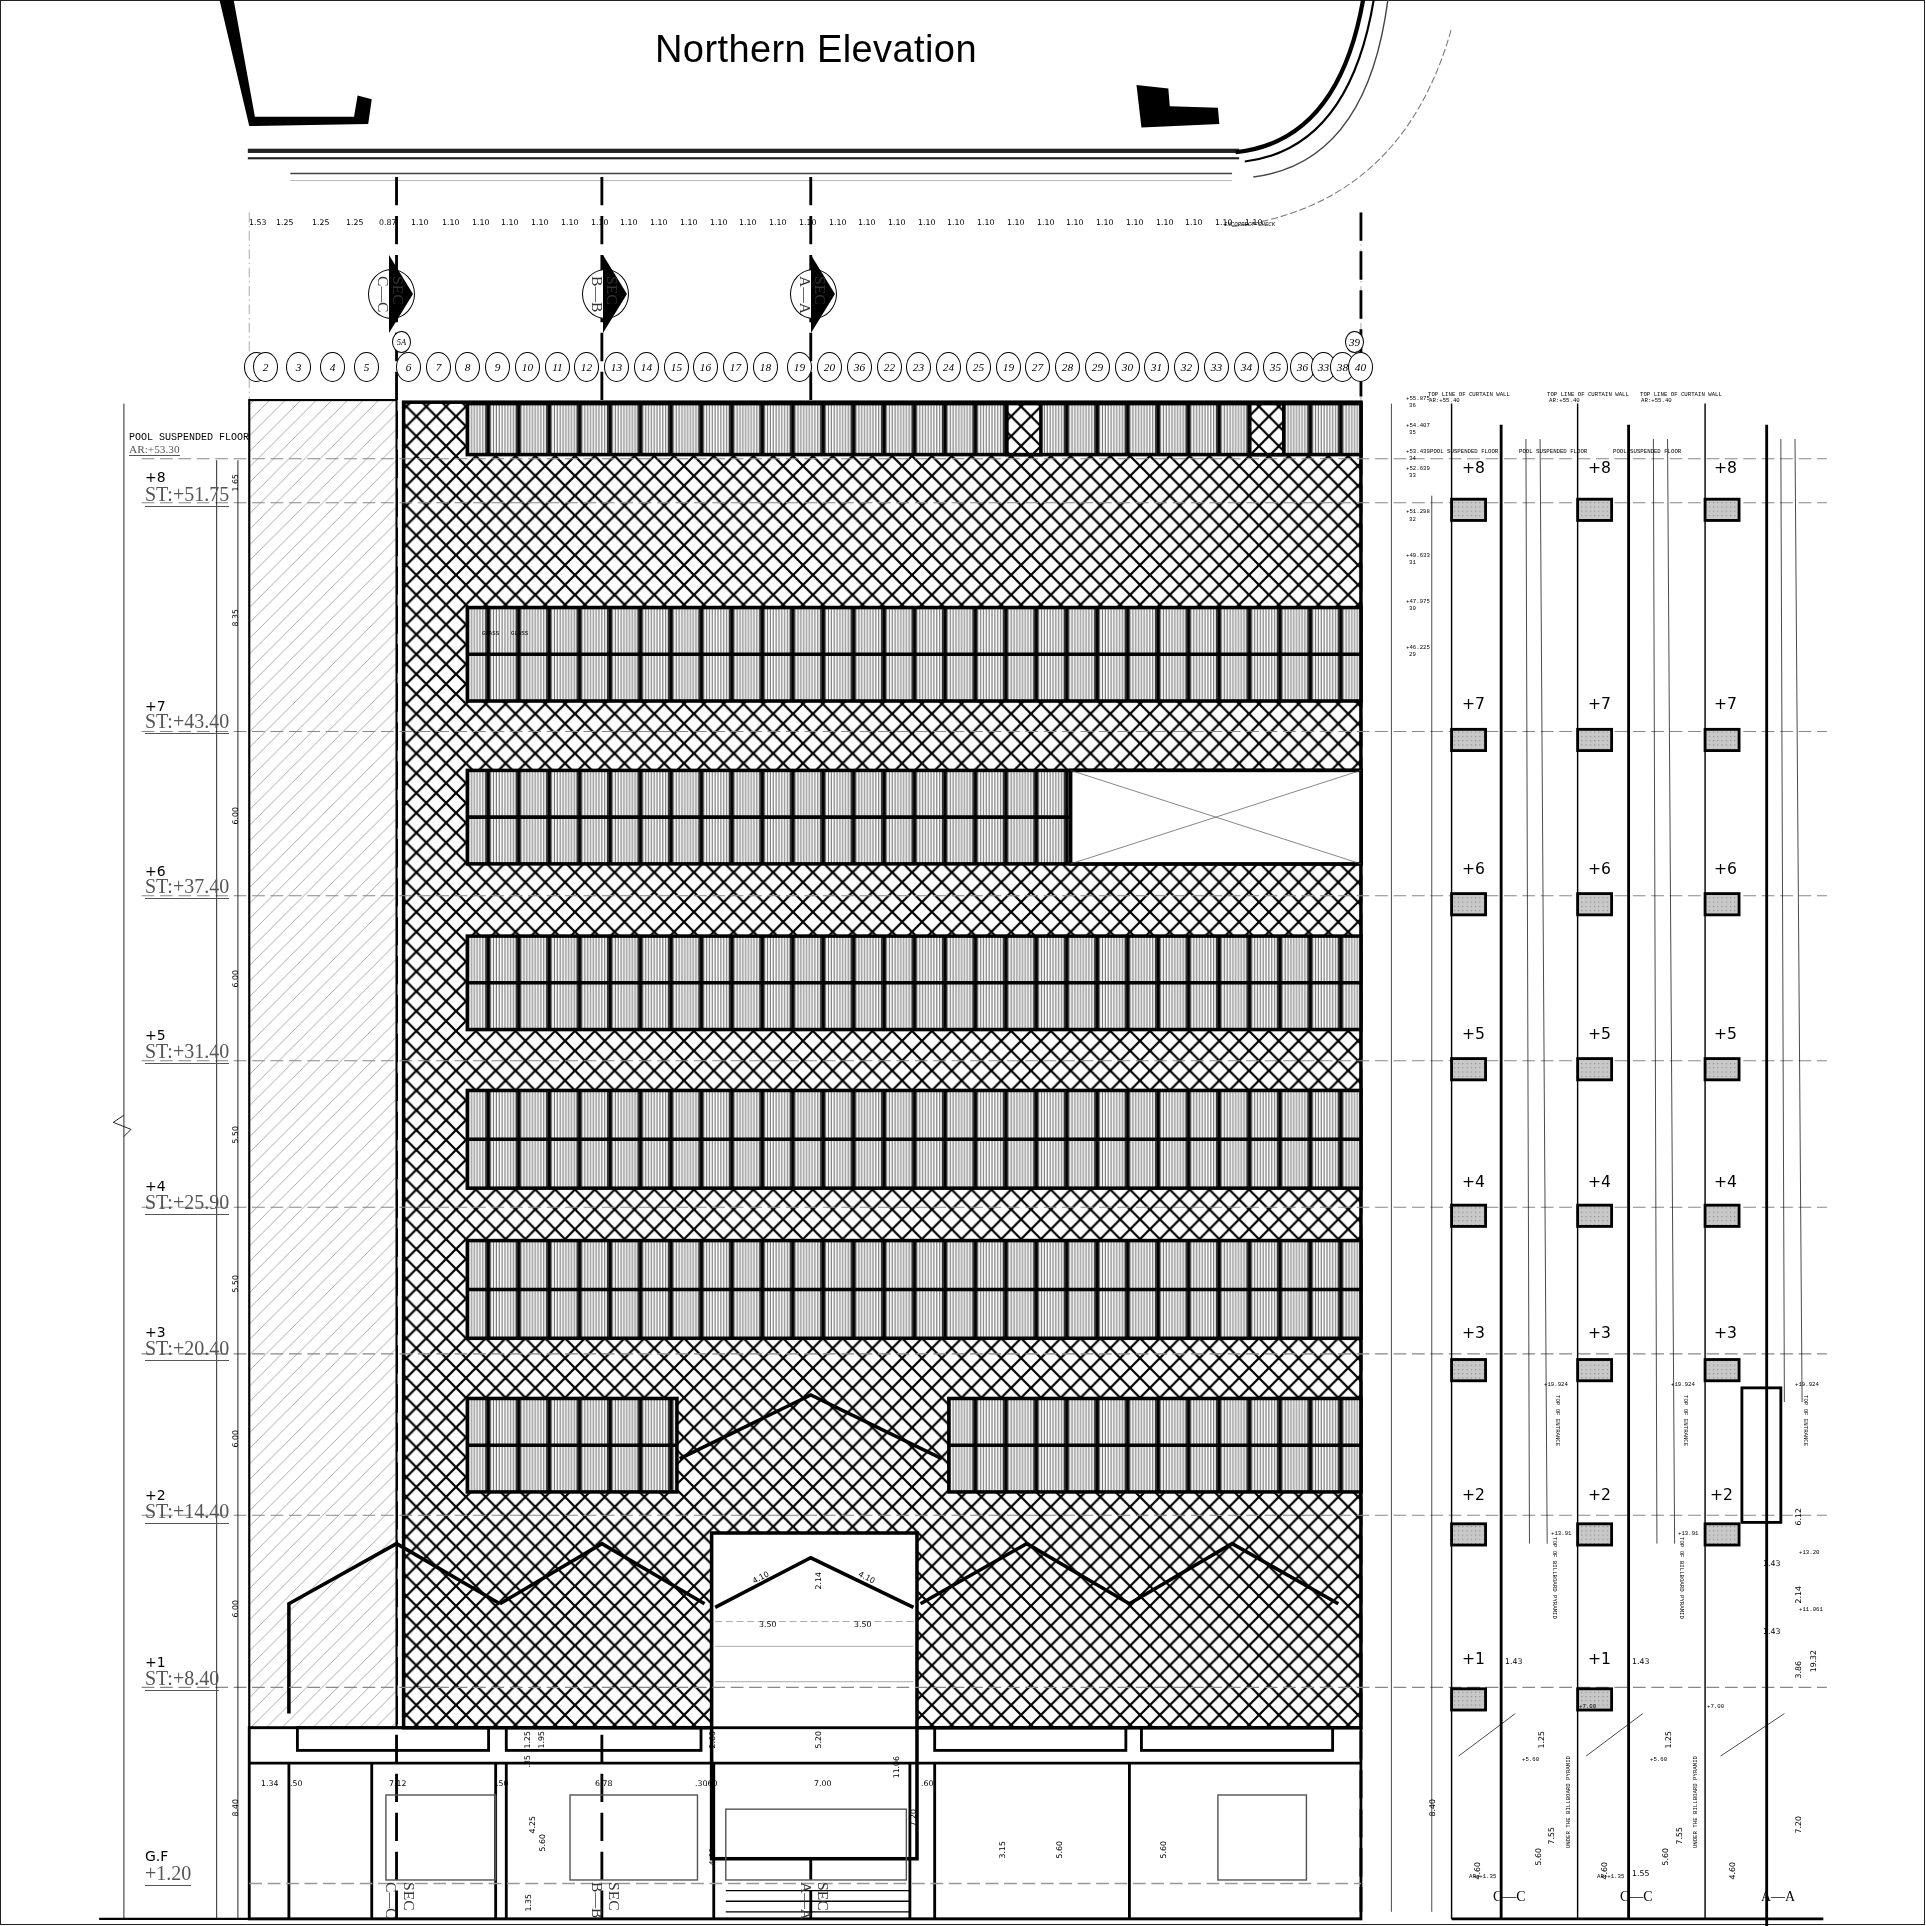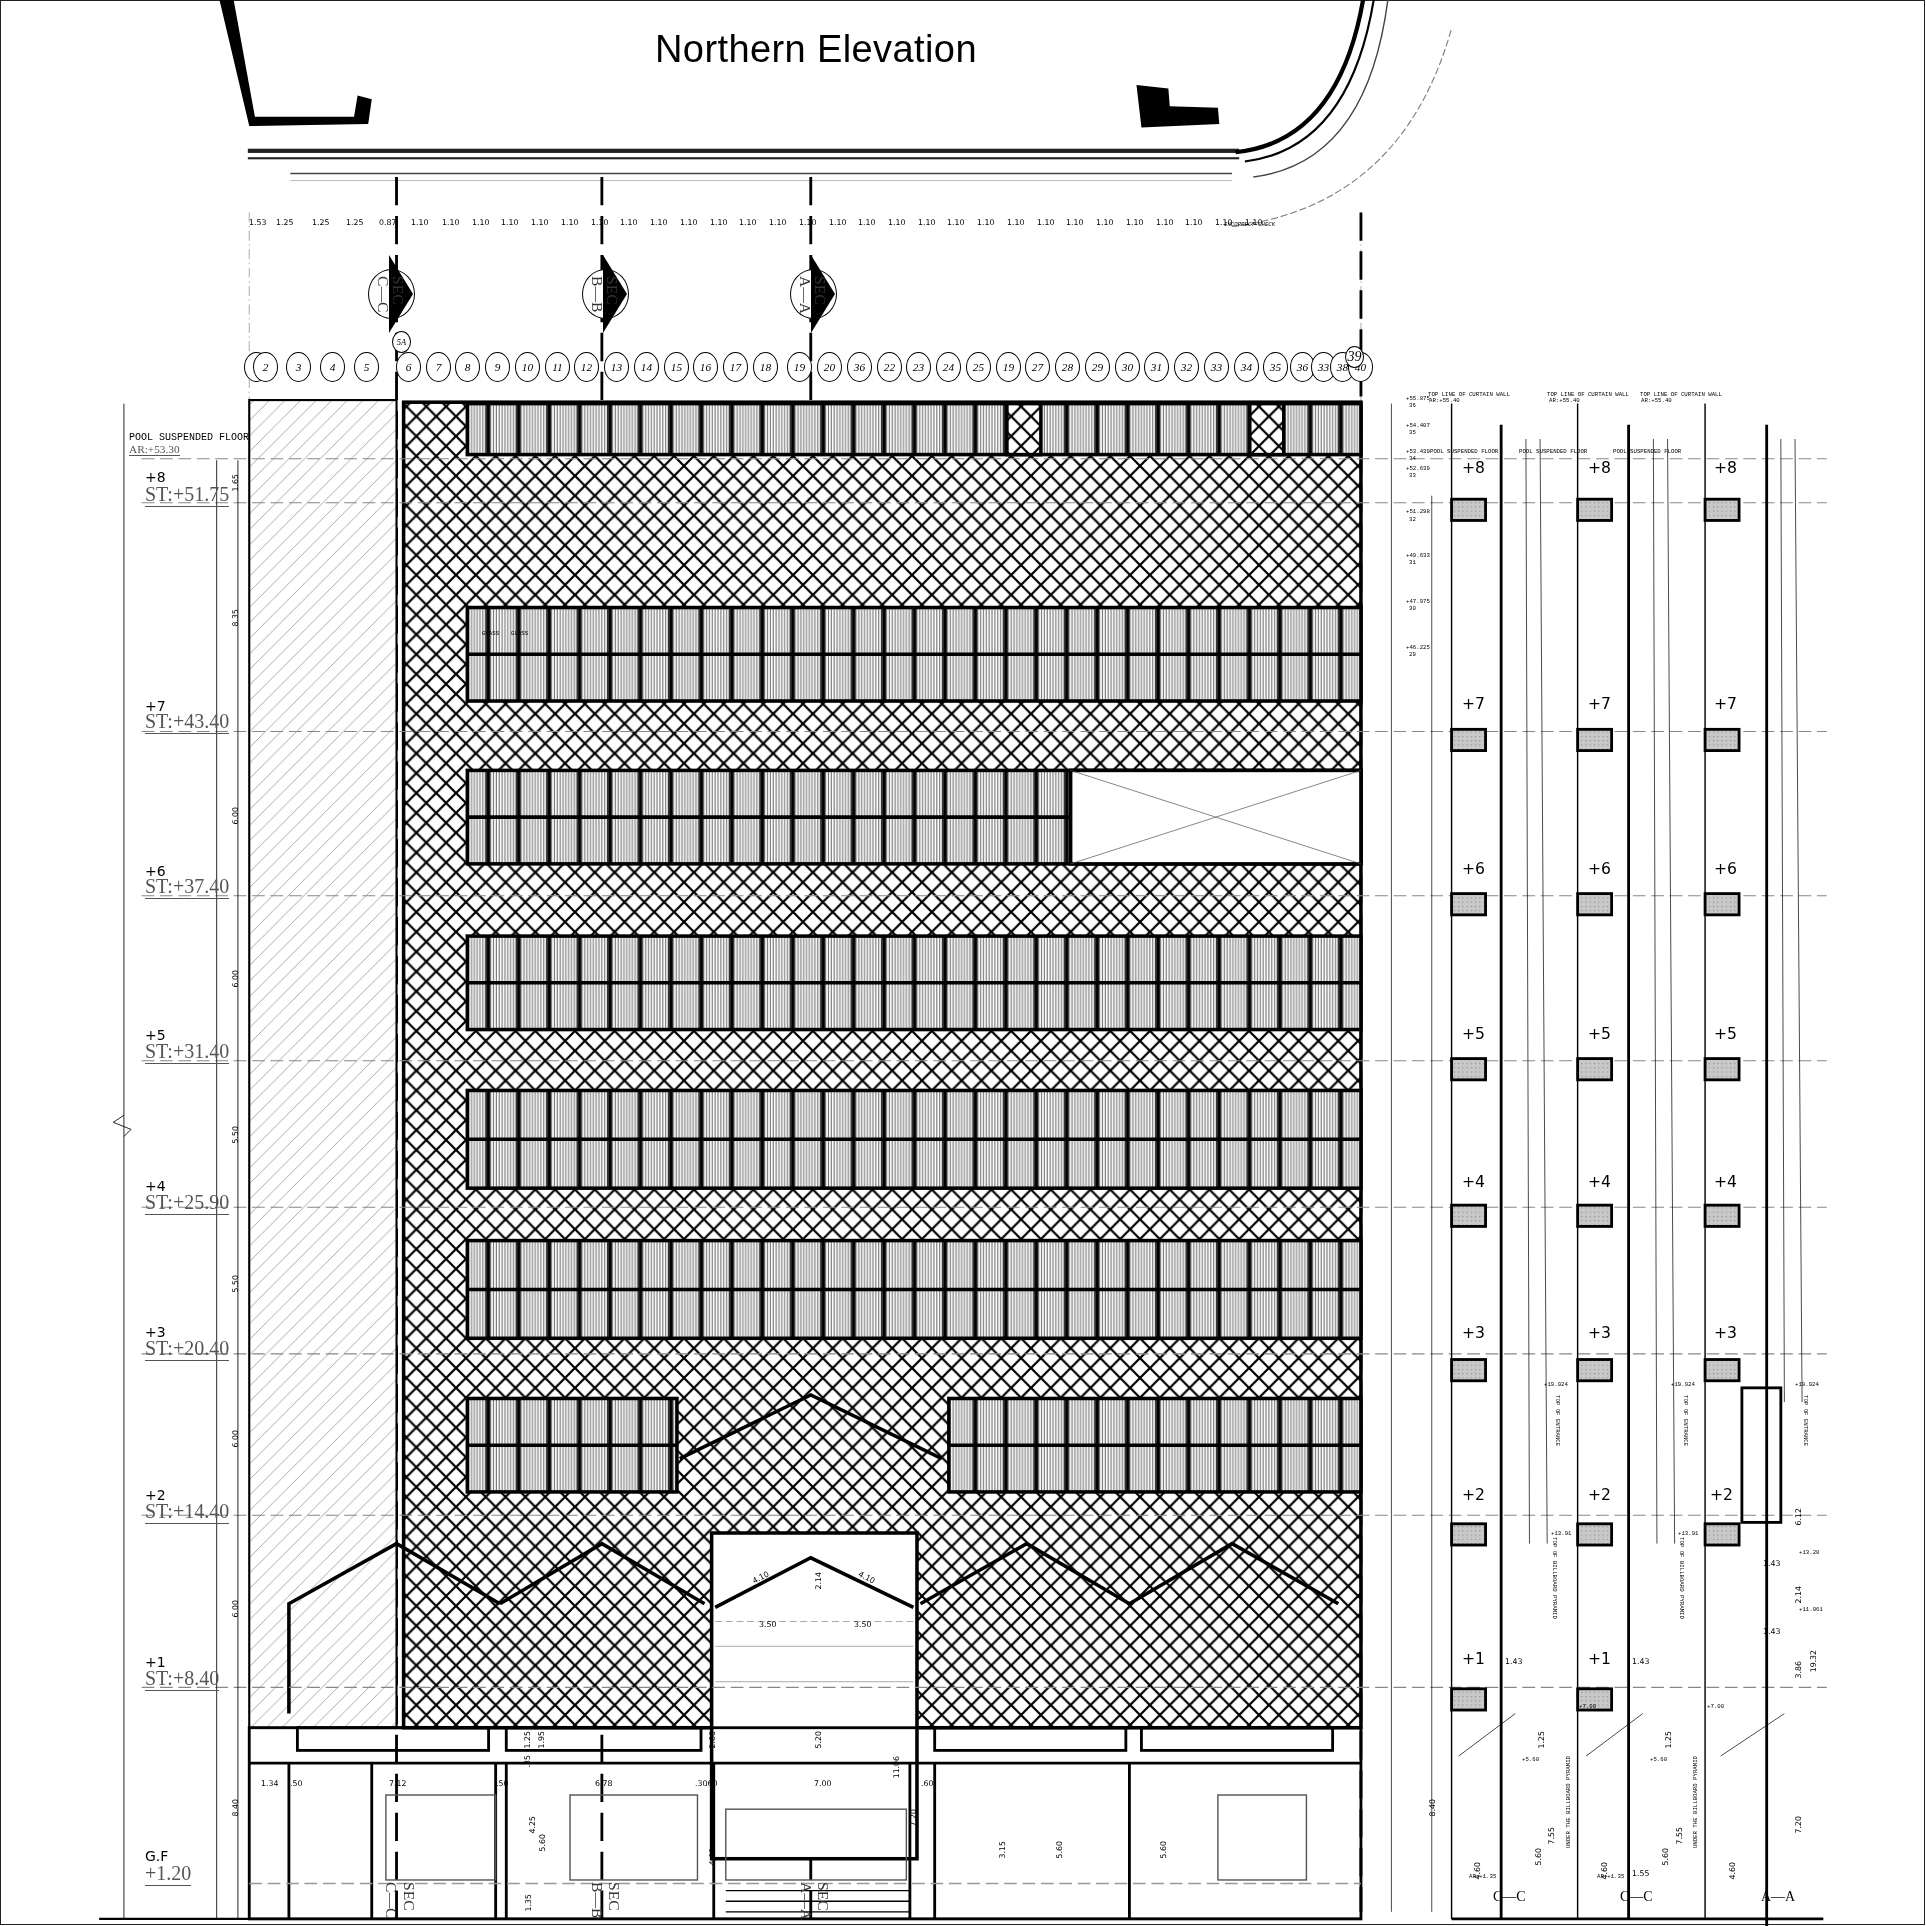--- a/index.html
+++ b/index.html
@@ -243,21 +243,21 @@
   <div class="grid-bubble" style="left:1144px;top:352px;">31</div>
   <div class="grid-bubble" style="left:1174px;top:352px;">32</div>
   <div class="grid-bubble" style="left:1204px;top:352px;">33</div>
   <div class="grid-bubble" style="left:1234px;top:352px;">34</div>
   <div class="grid-bubble" style="left:1263px;top:352px;">35</div>
   <div class="grid-bubble" style="left:1290px;top:352px;">36</div>
   <div class="grid-bubble" style="left:1311px;top:352px;">33</div>
   <div class="grid-bubble" style="left:1330px;top:352px;">38</div>
   <div class="grid-bubble" style="left:1348px;top:352px;">40</div>
   <div class="grid-bubble" style="left:392px;top:331px;width:17px;height:20px;line-height:20px;font-size:8.5px;">5A</div>
-  <div class="grid-bubble" style="left:1345px;top:346px;width:17px;height:20px;line-height:20px;font-size:14px;">39</div>
+  <div class="grid-bubble" style="left:1345px;top:331px;width:17px;height:20px;line-height:20px;font-size:11px;">39</div>
 </div>
 
 <div>
   <span class="dim" style="left:249px;top:218px;">1.53</span>
   <span class="dim" style="left:276px;top:218px;">1.25</span>
   <span class="dim" style="left:312px;top:218px;">1.25</span>
   <span class="dim" style="left:346px;top:218px;">1.25</span>
   <span class="dim" style="left:379px;top:218px;">0.87</span>
   <span class="dim" style="left:411px;top:218px;">1.10</span>
   <span class="dim" style="left:442px;top:218px;">1.10</span>

